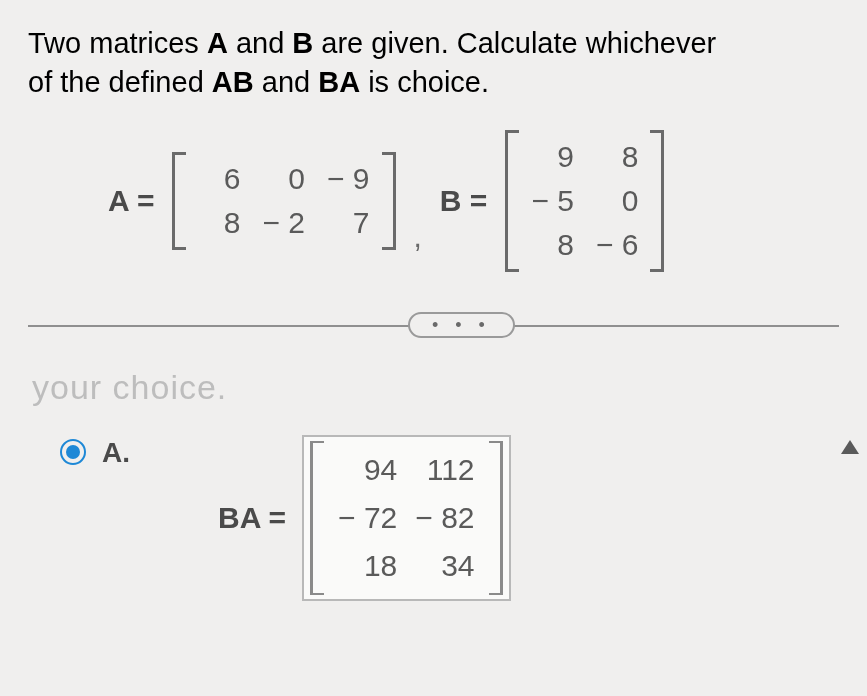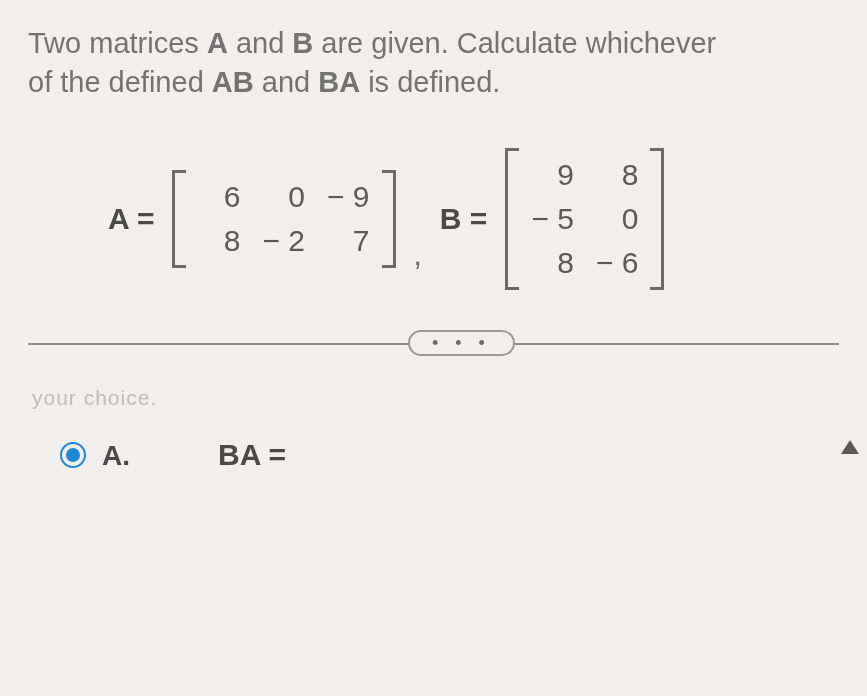--- a/index.html
+++ b/index.html
@@ -9,22 +9,22 @@
     width: 867px;
     height: 696px;
     font-family: Arial, Helvetica, sans-serif;
     background: #f0efee;
     color: #3a3a3a;
     position: relative;
   }
   .question {
     font-size: 29px;
     line-height: 1.35;
-    color: #737373;
-    margin-bottom: 46px;
+    color: #000000;
+    margin-bottom: 28px;
   }
   .bold { font-weight: bold; }
   .matrices-row {
     display: flex;
     align-items: center;
     gap: 12px;
     margin-left: 80px;
     margin-bottom: 40px;
   }
   .eq-label {
@@ -90,21 +90,21 @@
     background: #f0efee;
     border: 2px solid #9a9a9a;
     border-radius: 16px;
     padding: 2px 22px;
     font-size: 18px;
     letter-spacing: 6px;
     color: #6a6a6a;
     line-height: 1;
   }
   .cutoff-text {
-    font-size: 21px;
+    font-size: 34px;
     color: #bdbdbd;
     margin: 0 0 28px 4px;
     letter-spacing: 1px;
   }
   .choice-row {
     display: flex;
     align-items: flex-start;
     gap: 16px;
     margin-left: 32px;
   }
@@ -154,21 +154,21 @@
     border-left: 9px solid transparent;
     border-right: 9px solid transparent;
     border-bottom: 14px solid #5a5a5a;
   }
 </style>
 </head>
 <body>
 
 <div class="question">
   <span>Two matrices </span><span class="bold">A</span><span> and </span><span class="bold">B</span><span> are given. Calculate whichever</span><br>
-  <span>of the defined </span><span class="bold">AB</span><span> and </span><span class="bold">BA</span><span> is defined.</span>
+  <span>of the defined </span><span class="bold">AB</span><span> and </span><span class="bold">BA</span><span> is choice.</span>
 </div>
 
 <div class="matrices-row">
   <span class="eq-label"><span class="bold">A =</span></span>
   <span class="matrix">
     <span class="bracket left"></span>
     <span class="mgrid" style="grid-template-columns: repeat(3,auto); grid-template-rows: repeat(2,auto);">
       <span class="cell">6</span>
       <span class="cell">0</span>
       <span class="cell">− 9</span>
@@ -203,16 +203,30 @@
 
 <div class="cutoff-text">your choice.</div>
 
 <div class="choice-row">
   <div class="radio-outer">
     <div class="radio-inner"></div>
   </div>
   <div class="choice-letter">A.</div>
   <div class="answer-block">
     <span class="eq-label"><span class="bold">BA =</span></span>
+    <span class="answer-box">
+      <span class="matrix">
+        <span class="bracket left"></span>
+        <span class="mgrid ans" style="grid-template-columns: repeat(2,auto); grid-template-rows: repeat(3,auto);">
+          <span class="cell">94</span>
+          <span class="cell">112</span>
+          <span class="cell">− 72</span>
+          <span class="cell">− 82</span>
+          <span class="cell">18</span>
+          <span class="cell">34</span>
+        </span>
+        <span class="bracket right"></span>
+      </span>
+    </span>
   </div>
 </div>
 
 <div class="scroll-ind"></div>
 
 </body></html>

